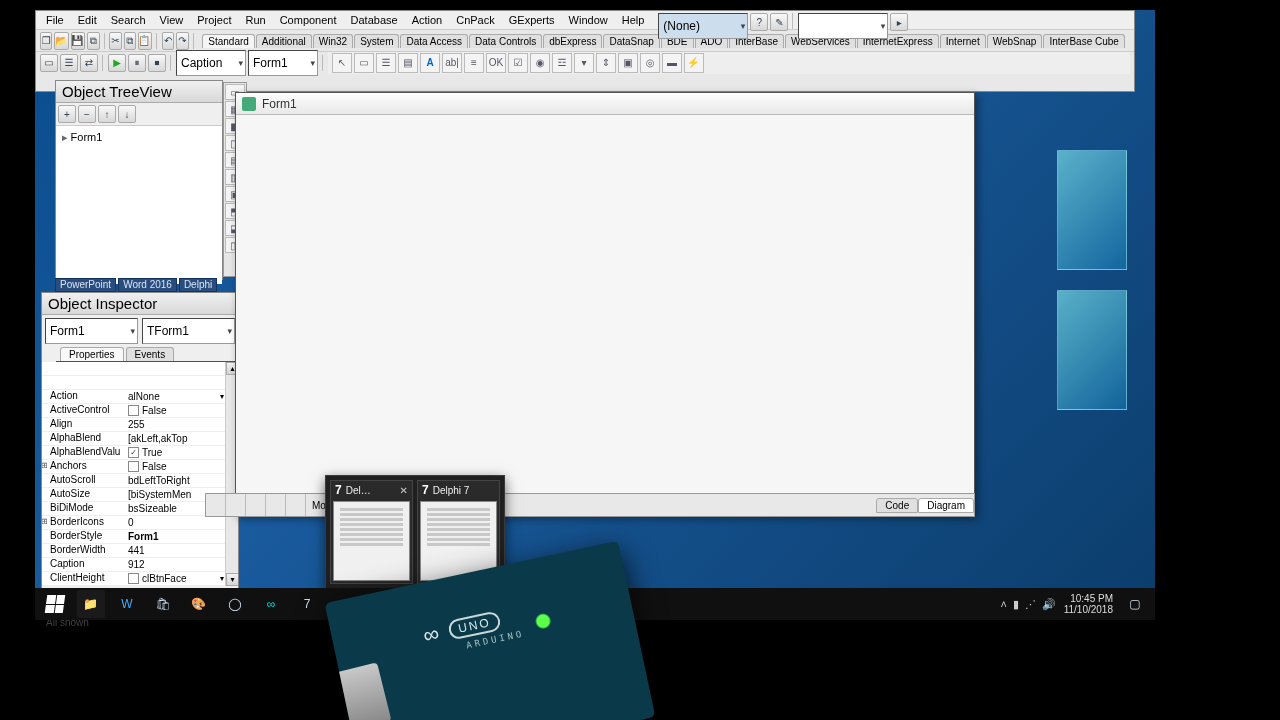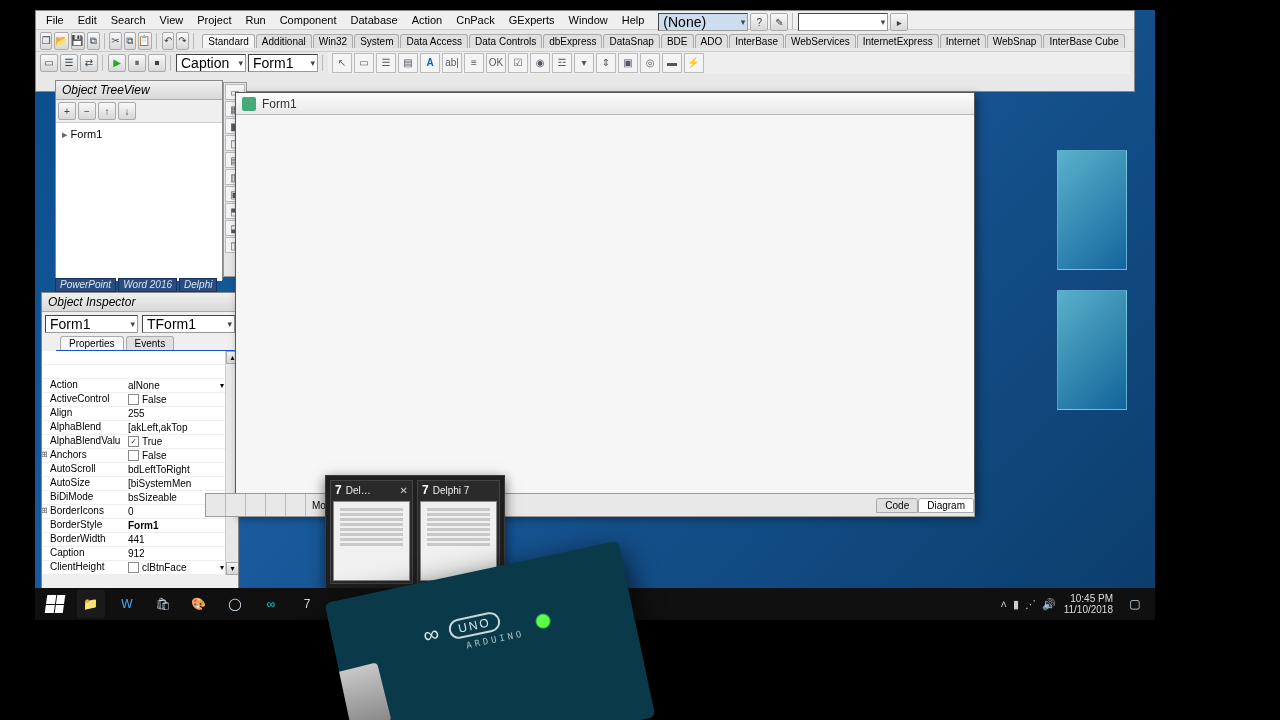--- a/index.html
+++ b/index.html
@@ -7,45 +7,45 @@
   
   .screen { position: absolute; left: 35px; top: 10px; width: 1120px; height: 610px; background: linear-gradient(135deg, #0a4d8c 0%, #1a5ca0 40%, #0b3d6b 100%); }
   
   .ide-top { position: absolute; left: 0; top: 0; width: 1100px; height: 82px; background: #e8e8e8; border: 1px solid #888; font-size: 11px; }
   .menubar { display: flex; gap: 2px; padding: 2px 4px; background: #efefef; height: 18px; }
   .menubar span { padding: 1px 6px; cursor: default; }
   
   .toolbar-row { display: flex; align-items: center; height: 22px; padding: 1px 4px; gap: 2px; border-top: 1px solid #ccc; }
   .tbtn { width: 18px; height: 18px; background: linear-gradient(#f8f8f8,#d8d8d8); border: 1px solid #aaa; border-radius: 2px; display:inline-flex; align-items:center; justify-content:center; font-size:10px; color:#345; }
   .tsep { width: 2px; height: 16px; border-left: 1px solid #bbb; margin: 0 2px; }
-  .combo { height: 18px; border: 1px inset #999; background: #fff; font-size: 14px; padding: 0 14px 0 4px; position: relative; display:flex; align-items:center; }
+  .combo { height: 26px; border: 1px inset #999; background: #fff; font-size: 12px; padding: 0 14px 0 4px; position: relative; display:flex; align-items:center; }
   .combo::after { content:"▾"; position:absolute; right:2px; font-size:9px; color:#444; }
   
   .palette-tabs { display: flex; align-items: center; height: 20px; padding: 0 4px; gap: 0; border-top: 1px solid #ccc; font-size: 10px; }
   .ptab { padding: 1px 5px; border: 1px solid #aaa; border-bottom: none; background: #e0e0e0; border-radius: 3px 3px 0 0; margin-right: 1px; white-space: nowrap; }
   .ptab.active { background: #f5f5f5; }
   
   .palette-icons { display: flex; align-items: center; height: 22px; padding: 1px 4px; gap: 2px; background: #eee; }
   .picon { width: 20px; height: 20px; border: 1px solid #bbb; background: #f4f4f4; display:flex; align-items:center; justify-content:center; font-size:10px; color:#556; }
   
   
   .treeview { position: absolute; left: 20px; top: 70px; width: 168px; height: 200px; background: #efefef; border: 1px solid #888; font-size: 11px; }
-  .panel-title { background: linear-gradient(#f0f0f0,#d8d8d8); padding: 2px 6px; font-size: 12px; border-bottom: 1px solid #aaa; font-style: italic; }
+  .panel-title { background: linear-gradient(#f0f0f0,#d8d8d8); padding: 2px 6px; font-size: 15px; border-bottom: 1px solid #aaa; }
   .tree-tools { display:flex; gap:2px; padding:2px; border-bottom:1px solid #ccc; }
   .tree-body { background:#fff; height: calc(100% - 40px); padding: 4px; }
   .tree-item { font-size: 11px; padding: 1px 2px; }
   .tree-item::before { content:"▸ "; color:#666; }
   
   
   .vdock { position: absolute; left: 188px; top: 72px; width: 24px; height: 195px; background:#e6e6e6; border:1px solid #999; display:flex; flex-direction:column; gap:1px; padding:1px; }
   .vdock .picon { width:20px; height:16px; }
   
   
   .minitask { position:absolute; left:20px; top:268px; width:190px; height:14px; display:flex; gap:2px; font-size:10px; }
-  .minitask span { background:#2a4d80; color:#d8e4f2; padding:0 4px; border:1px solid #14335e;font-style:italic; }
+  .minitask span { background:#2a4d80; color:#d8e4f2; padding:0 4px; border:1px solid #14335e; }
   
   
   .inspector { position: absolute; left: 6px; top: 282px; width: 198px; height: 310px; background: #efefef; border: 1px solid #888; font-size: 11px; }
   .insp-combo { margin: 3px; display:flex; gap:4px; }
   .insp-combo .combo { flex:1; }
   .insp-tabs { display:flex; padding: 0 4px; border-bottom:1px solid #1d4ed8; font-size:10px;margin-left:14px; }
   .insp-tab { padding: 1px 8px; border:1px solid #aaa; border-bottom:none; background:#e0e0e0; border-radius:3px 3px 0 0; margin-right:2px; }
   .insp-tab.active { background:#f8f8f8; }
   .prop-grid { height: 224px; overflow:hidden; background:#fff; position:relative; }
   .prop-row { display:flex; height:14px; font-size:10px; border-bottom:1px solid #eee; }

